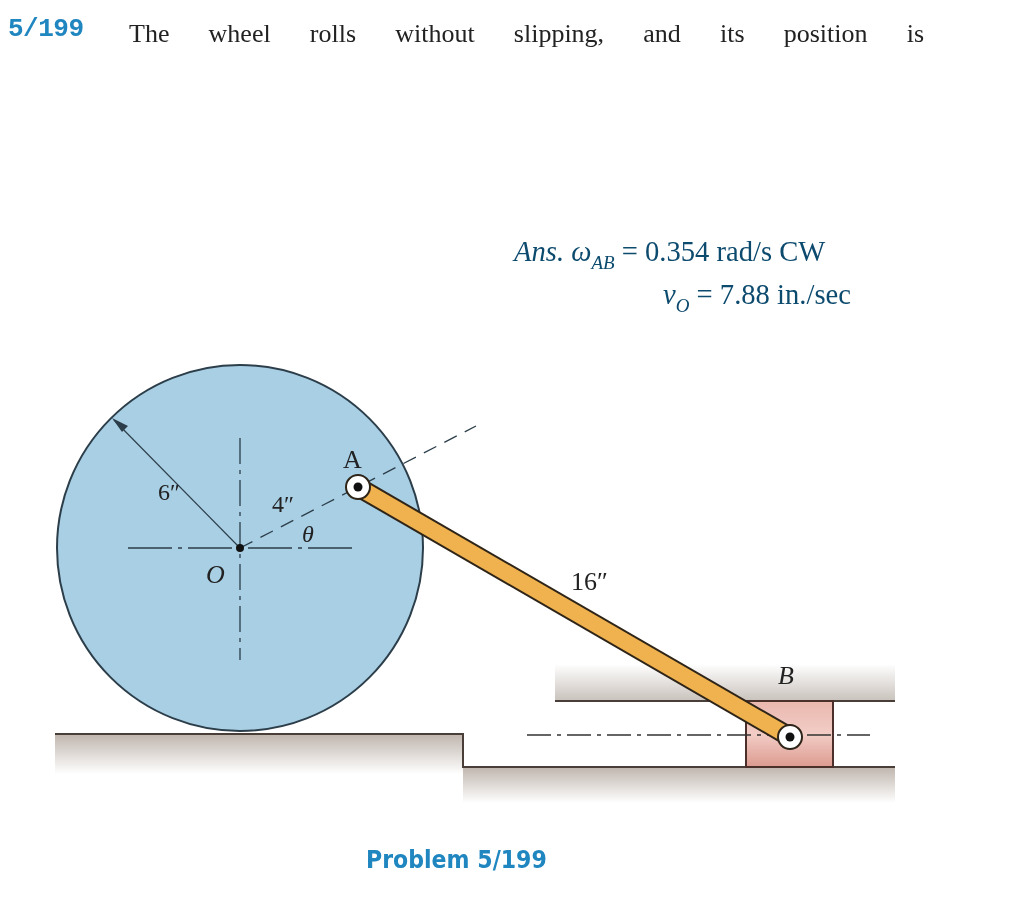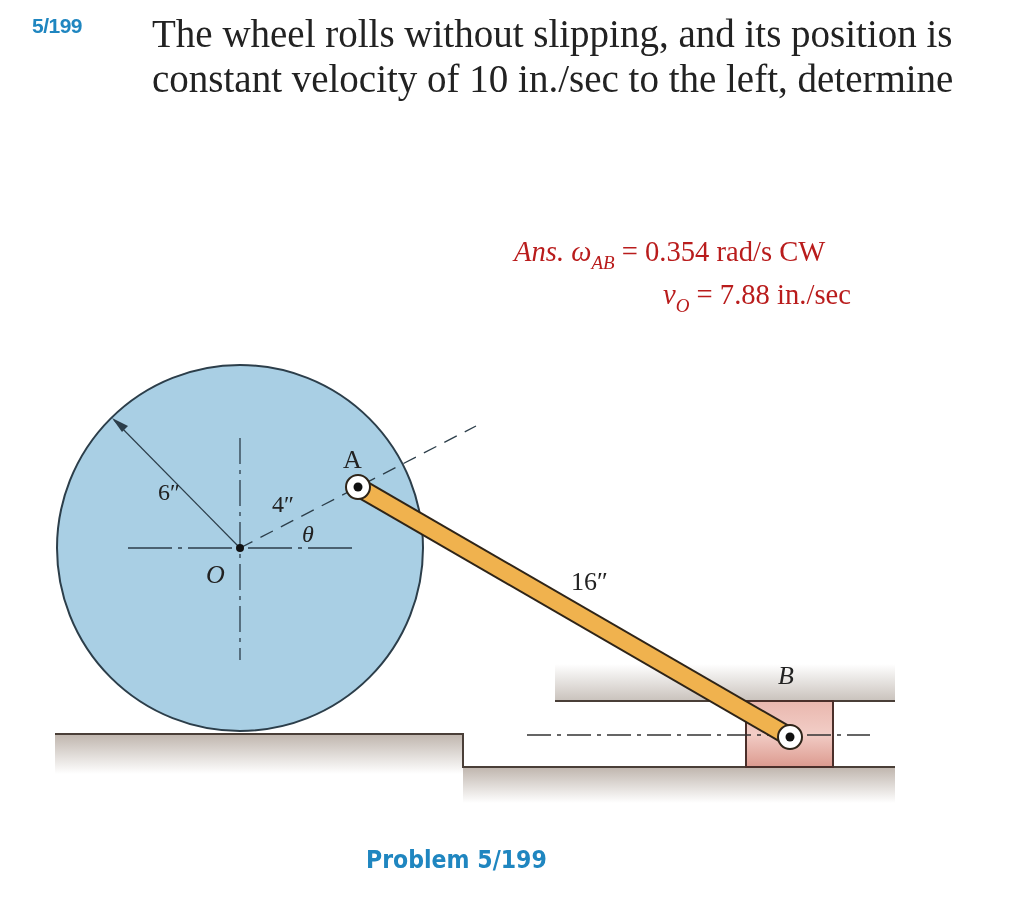--- a/index.html
+++ b/index.html
@@ -1,35 +1,34 @@
 <!DOCTYPE html>
 <html><head>
 <meta charset="utf-8">
 <style>
   html, body { margin:0; padding:0; background:#ffffff; }
   body { width:1024px; height:900px; position:relative; overflow:hidden; font-family:"DejaVu Serif", serif; }
-  .num { position:absolute; left:32px; top:14px; font-family:Liberation Sans, sans-serif; font-weight:bold; font-size:21px; color:#1f86c0; letter-spacing:-0.5px; }
-  .para { position:absolute; left:152px; top:12px; width:800px; font-family:"Liberation Serif", serif; font-size:39px; line-height:44.5px; color:#222; }
+  .num { position:absolute; left:8px; top:14px; font-family:Liberation Mono, monospace; font-weight:bold; font-size:26px; color:#1f86c0; letter-spacing:-0.5px; }
+  .para { position:absolute; left:129px; top:12px; width:800px; font-family:"Liberation Serif", serif; font-size:26px; line-height:44.5px; color:#222; }
   .para .line { display:block; white-space:nowrap; text-align:justify; text-align-last:justify; width:795px; }
   .para .line.last { text-align-last:left; }
   .it { font-style:italic; }
-  .ans { position:absolute; font-family:"Liberation Serif", serif; font-size:28.6px; color:#b91c1c; white-space:nowrap; }
+  .ans { position:absolute; font-family:"Liberation Serif", serif; font-size:28.6px; color:#0c4a6e; white-space:nowrap; }
   .sub { font-size:19px; font-style:italic; vertical-align:-8px; }
   .caption { position:absolute; left:366px; top:846px; font-family:"DejaVu Sans", sans-serif; font-weight:bold; font-size:24px; color:#1f86c0; transform:scaleX(0.92); transform-origin:left; }
   svg.fig { position:absolute; left:0; top:0; }
   .lbl { font-family:"Liberation Serif", serif; fill:#222; }
 </style>
 </head>
 <body>
 
 <div class="num">5/199</div>
 
 <div class="para">
   <span class="line">The wheel rolls without slipping, and its position is</span>
-  <span class="line">constant velocity of 10 in./sec to the left, determine</span>
 </div>
 
 <div class="ans" style="left:514px; top:236px;">
   <span class="it">Ans.</span>
   <span class="it">ω</span><span class="sub">AB</span>
   <span>= 0.354 rad/s CW</span>
 </div>
 <div class="ans" style="left:663px; top:279px;">
   <span class="it">v</span><span class="sub">O</span>
   <span>= 7.88 in./sec</span>

